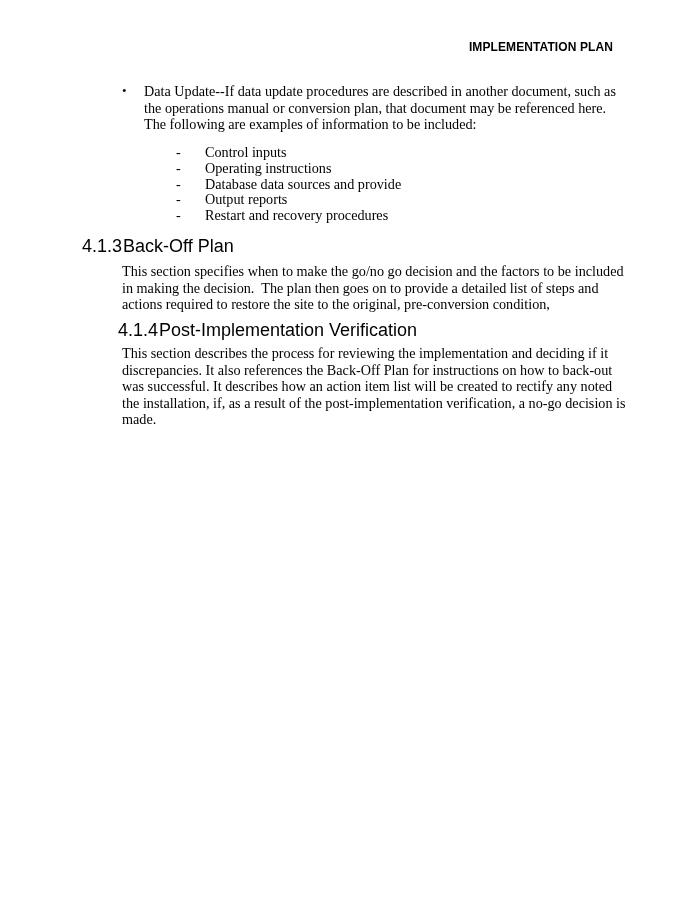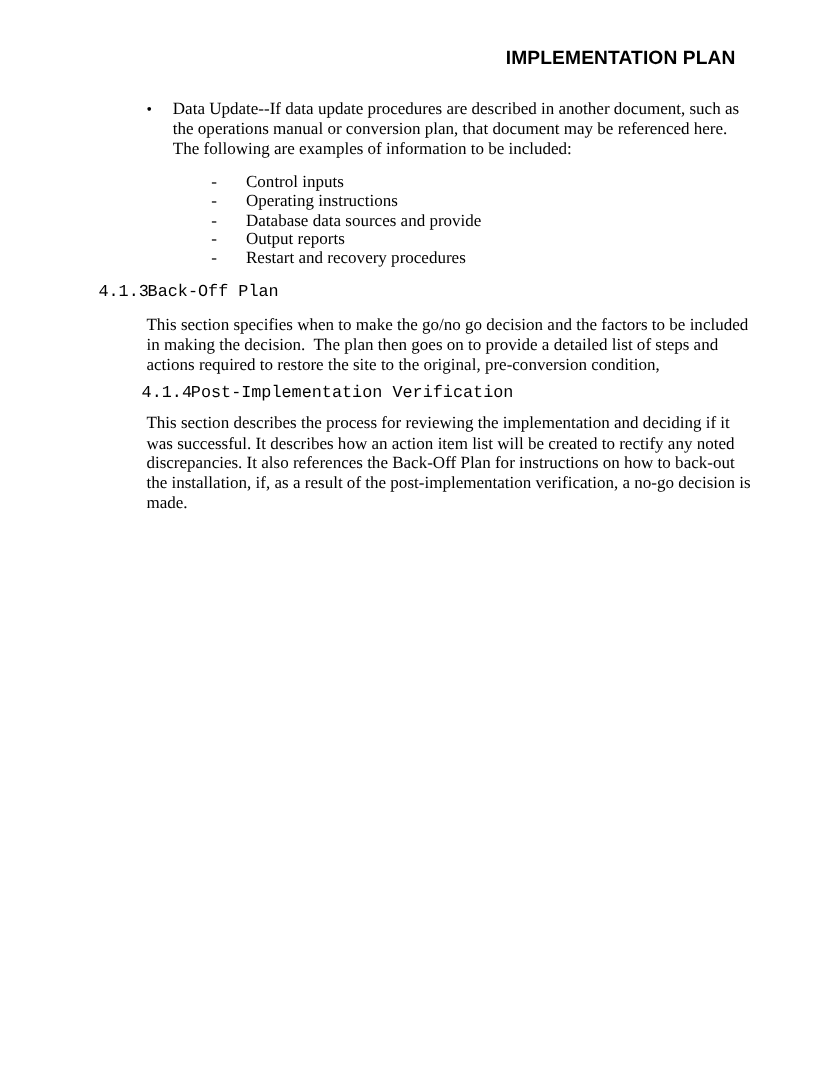--- a/index.html
+++ b/index.html
@@ -19,21 +19,21 @@
       left: 0; top: 0;
       width: 695px; height: 900px;
       background: #ffffff;
     }
     .header-title {
       position: absolute;
       top: 40px;
       right: 82px;
       font-family: "Liberation Sans", sans-serif;
       font-weight: bold;
-      font-size: 16px;
+      font-size: 12px;
       letter-spacing: 0.1px;
     }
     .serif {
       font-family: "Liberation Serif", serif;
       font-size: 14.2px;
       line-height: 16.6px;
     }
     .bullet-block {
       position: absolute;
       left: 122px;
@@ -65,22 +65,22 @@
       height: 15.8px;
       line-height: 15.8px;
     }
     .dash {
       width: 29px;
       flex: 0 0 29px;
     }
     .section-heading {
       position: absolute;
       left: 82px;
-      font-family: Liberation Mono, monospace;
-      font-size: 14px;
+      font-family: Liberation Sans, sans-serif;
+      font-size: 18px;
       display: flex;
     }
     .section-heading .num {
       width: 41px;
       flex: 0 0 41px;
     }
     .section-body {
       position: absolute;
       left: 122px;
       width: 490px;
@@ -133,19 +133,19 @@
     <div style="white-space: pre;">in making the decision.  The plan then goes on to provide a detailed list of steps and</div>
     <div style="white-space: pre;">actions required to restore the site to the original, pre-conversion condition,</div>
   </div>
 
   <div class="section-heading" style="top: 320px; margin-left: 36px;">
     <span class="num">4.1.4</span>
     <span>Post-Implementation Verification</span>
   </div>
   <div class="section-body serif" style="top: 345px;">
     <div style="white-space: pre;">This section describes the process for reviewing the implementation and deciding if it</div>
+    <div style="white-space: pre;">discrepancies. It also references the Back-Off Plan for instructions on how to back-out</div>
     <div style="white-space: pre;">was successful. It describes how an action item list will be created to rectify any noted</div>
-    <div style="white-space: pre;">discrepancies. It also references the Back-Off Plan for instructions on how to back-out</div>
     <div style="white-space: pre;">the installation, if, as a result of the post-implementation verification, a no-go decision is</div>
     <div style="white-space: pre;">made.</div>
   </div>
 
 </div>
 
 </body></html>

